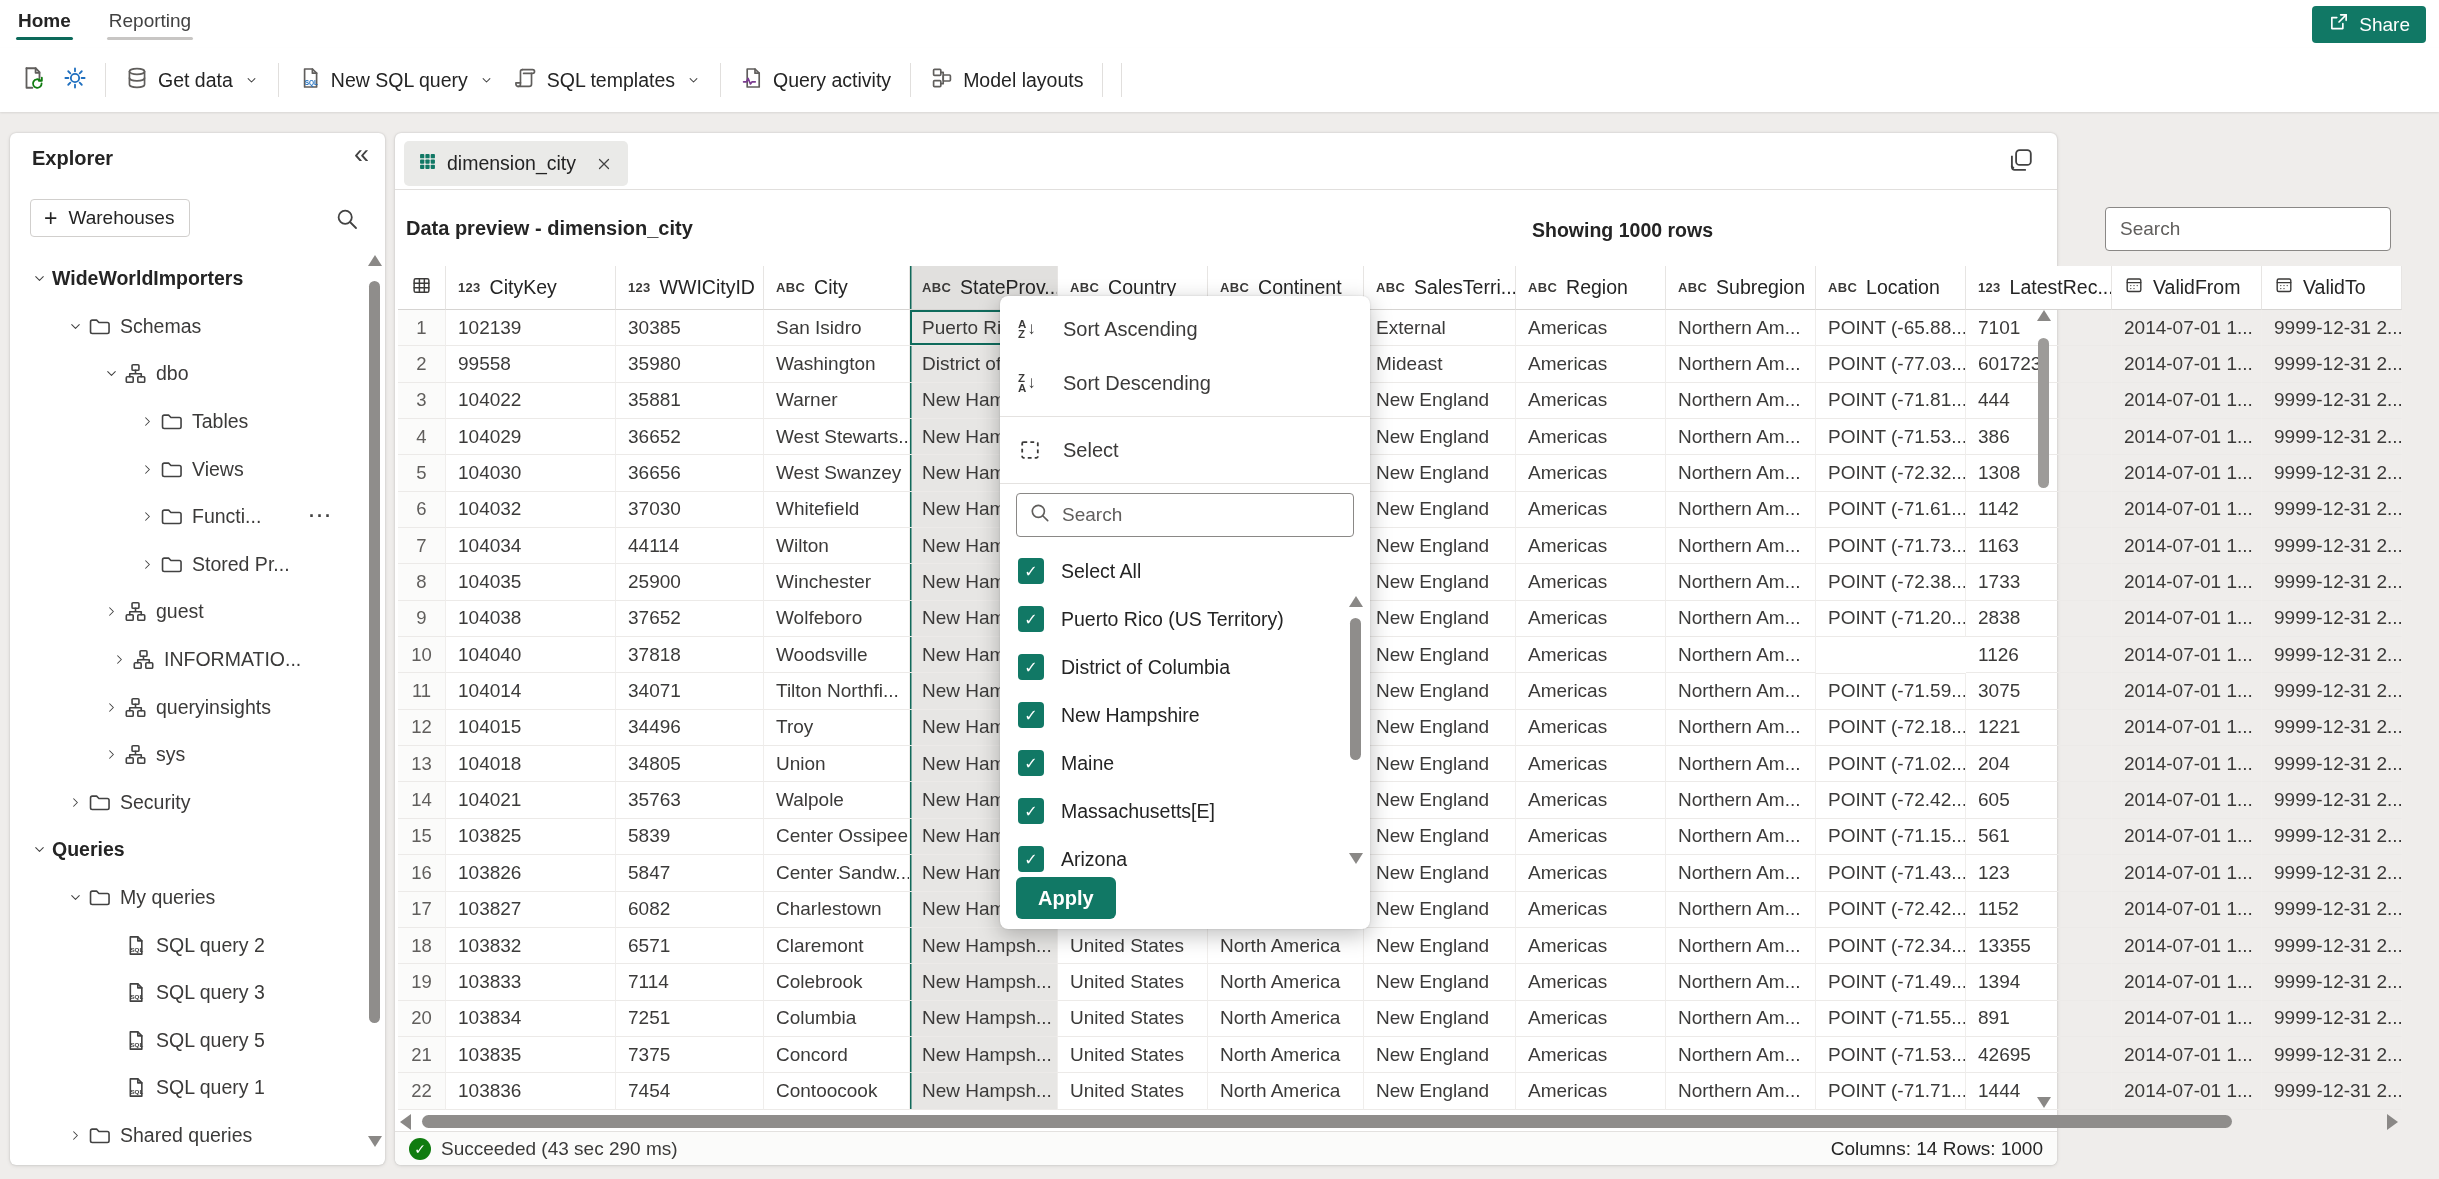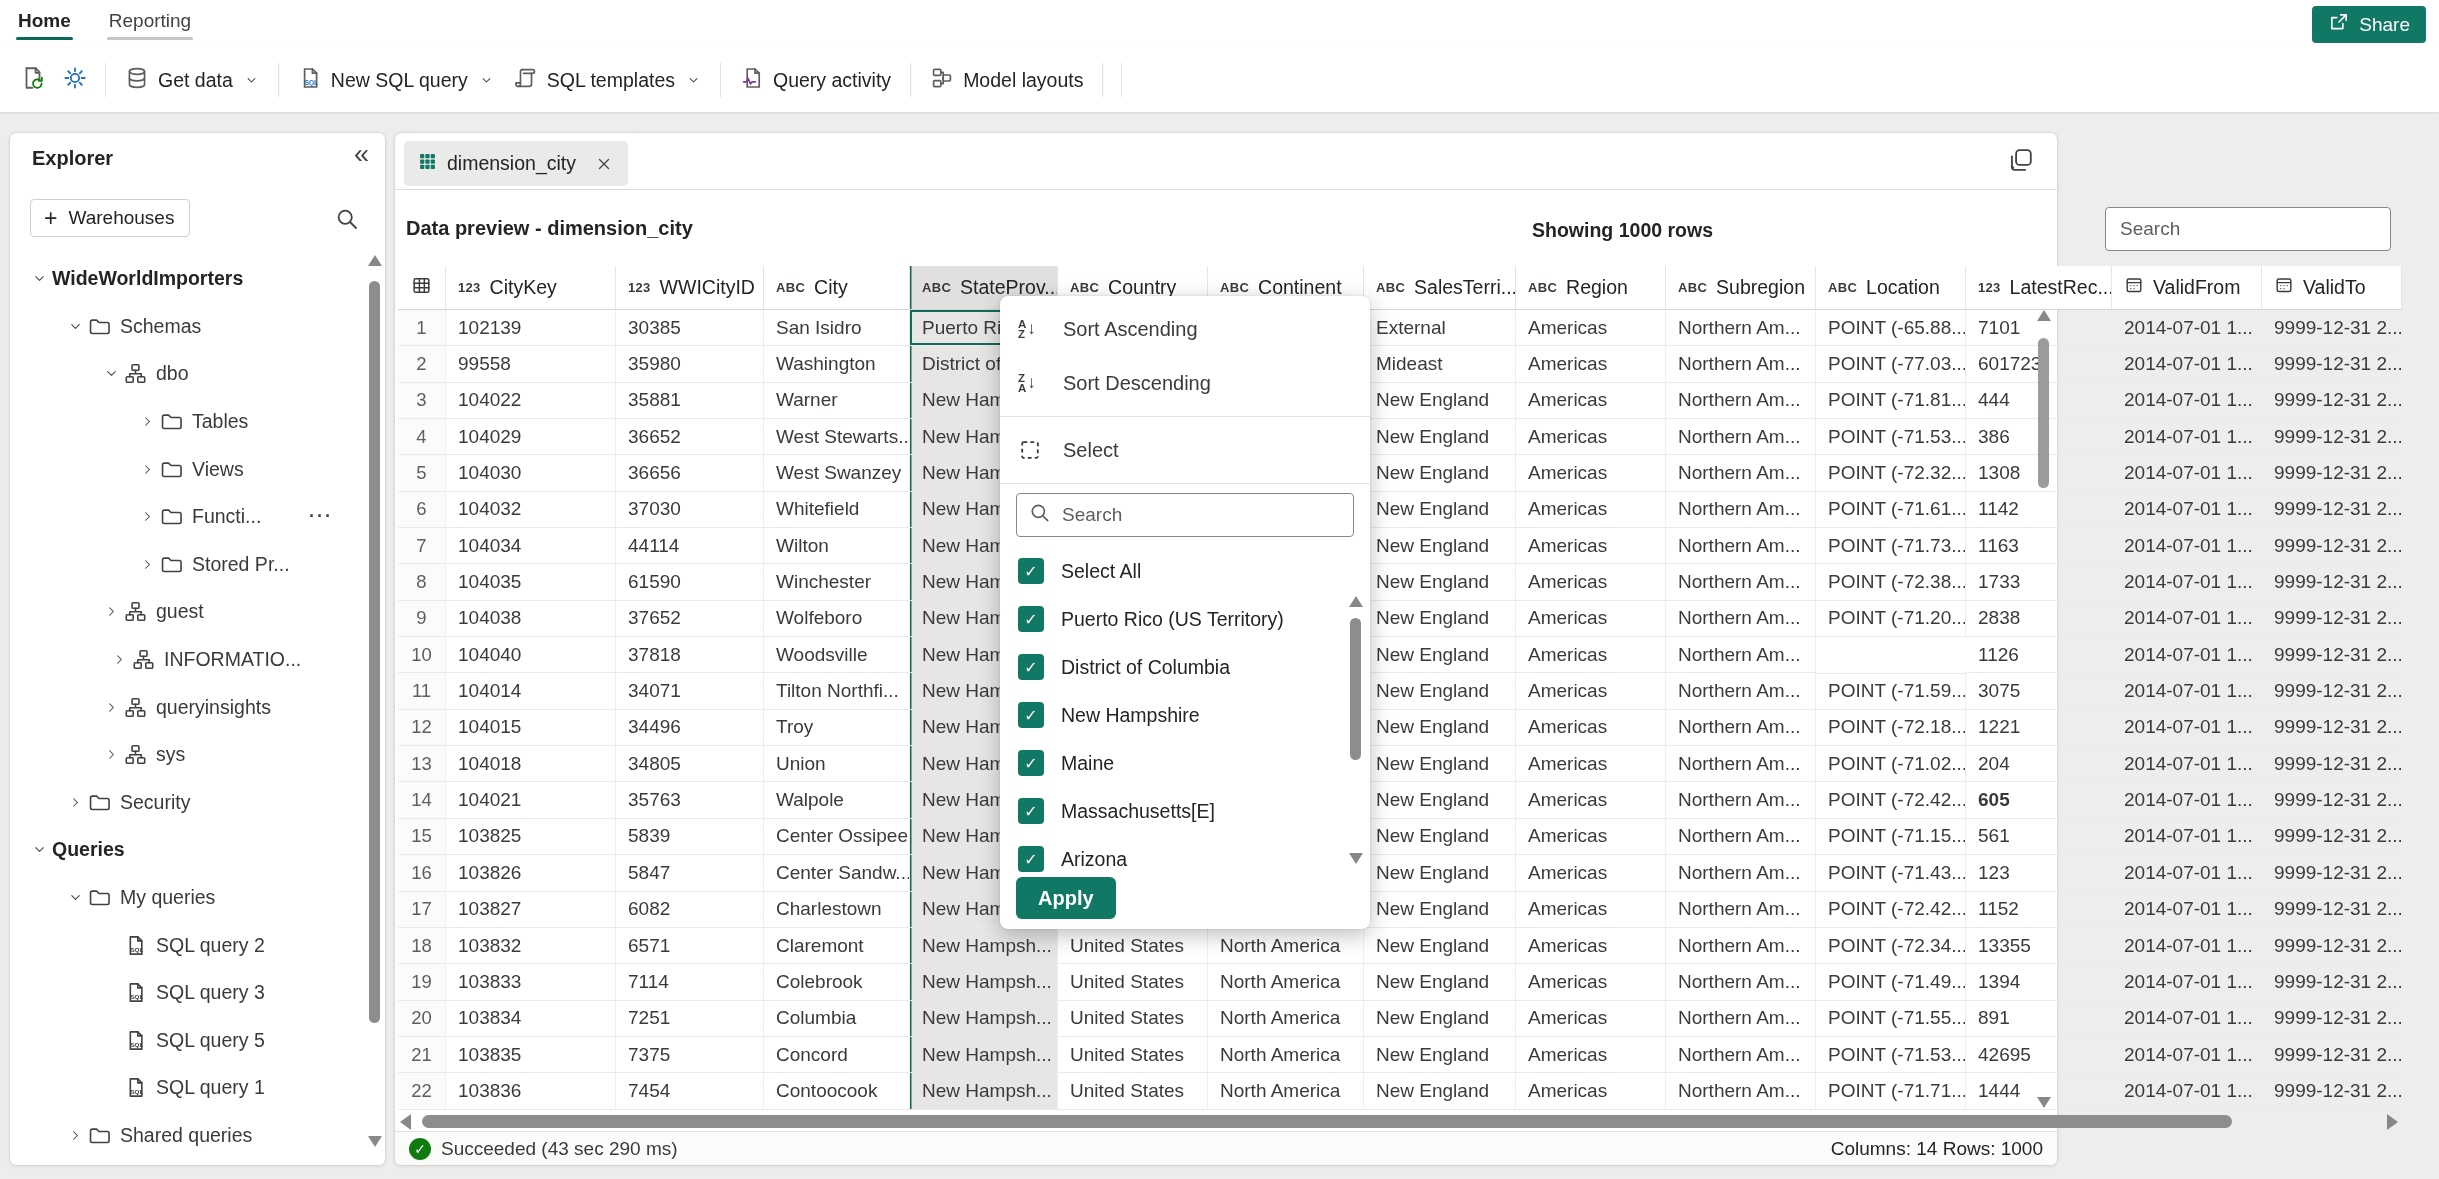--- a/index.html
+++ b/index.html
@@ -694,21 +694,21 @@
           <div class="td" style="width: 150px; flex: 0 0 150px;">Americas</div>
           <div class="td" style="width: 150px; flex: 0 0 150px;">Northern Am...</div>
           <div class="td" style="width: 150px; flex: 0 0 150px;">POINT (-71.73...</div>
           <div class="td" style="width: 146px; flex: 0 0 146px;">1163</div>
           <div class="td" style="width: 150px; flex: 0 0 150px;">2014-07-01 1...</div>
           <div class="td" style="width: 140px; flex: 0 0 140px;">9999-12-31 2...</div>
         </div>
         <div class="g-row">
           <div class="td rownum">8</div>
           <div class="td" style="width: 170px; flex: 0 0 170px;">104035</div>
-          <div class="td" style="width: 148px; flex: 0 0 148px;">61590</div>
+          <div class="td" style="width: 148px; flex: 0 0 148px;">25900</div>
           <div class="td" style="width: 146px; flex: 0 0 146px;">Winchester</div>
           <div class="td col-sel" style="width: 148px; flex: 0 0 148px;">New Ham</div>
           <div class="td" style="width: 150px; flex: 0 0 150px;"></div>
           <div class="td" style="width: 156px; flex: 0 0 156px;"></div>
           <div class="td" style="width: 152px; flex: 0 0 152px;">New England</div>
           <div class="td" style="width: 150px; flex: 0 0 150px;">Americas</div>
           <div class="td" style="width: 150px; flex: 0 0 150px;">Northern Am...</div>
           <div class="td" style="width: 150px; flex: 0 0 150px;">POINT (-72.38...</div>
           <div class="td" style="width: 146px; flex: 0 0 146px;">1733</div>
           <div class="td" style="width: 150px; flex: 0 0 150px;">2014-07-01 1...</div>
@@ -799,21 +799,21 @@
           <div class="td" style="width: 170px; flex: 0 0 170px;">104021</div>
           <div class="td" style="width: 148px; flex: 0 0 148px;">35763</div>
           <div class="td" style="width: 146px; flex: 0 0 146px;">Walpole</div>
           <div class="td col-sel" style="width: 148px; flex: 0 0 148px;">New Ham</div>
           <div class="td" style="width: 150px; flex: 0 0 150px;"></div>
           <div class="td" style="width: 156px; flex: 0 0 156px;"></div>
           <div class="td" style="width: 152px; flex: 0 0 152px;">New England</div>
           <div class="td" style="width: 150px; flex: 0 0 150px;">Americas</div>
           <div class="td" style="width: 150px; flex: 0 0 150px;">Northern Am...</div>
           <div class="td" style="width: 150px; flex: 0 0 150px;">POINT (-72.42...</div>
-          <div class="td" style="width: 146px; flex: 0 0 146px; font-weight: bold;">605</div>
+          <div class="td" style="width: 146px; flex: 0 0 146px;">605</div>
           <div class="td" style="width: 150px; flex: 0 0 150px;">2014-07-01 1...</div>
           <div class="td" style="width: 140px; flex: 0 0 140px;">9999-12-31 2...</div>
         </div>
         <div class="g-row">
           <div class="td rownum">15</div>
           <div class="td" style="width: 170px; flex: 0 0 170px;">103825</div>
           <div class="td" style="width: 148px; flex: 0 0 148px;">5839</div>
           <div class="td" style="width: 146px; flex: 0 0 146px;">Center Ossipee</div>
           <div class="td col-sel" style="width: 148px; flex: 0 0 148px;">New Ham</div>
           <div class="td" style="width: 150px; flex: 0 0 150px;"></div>

